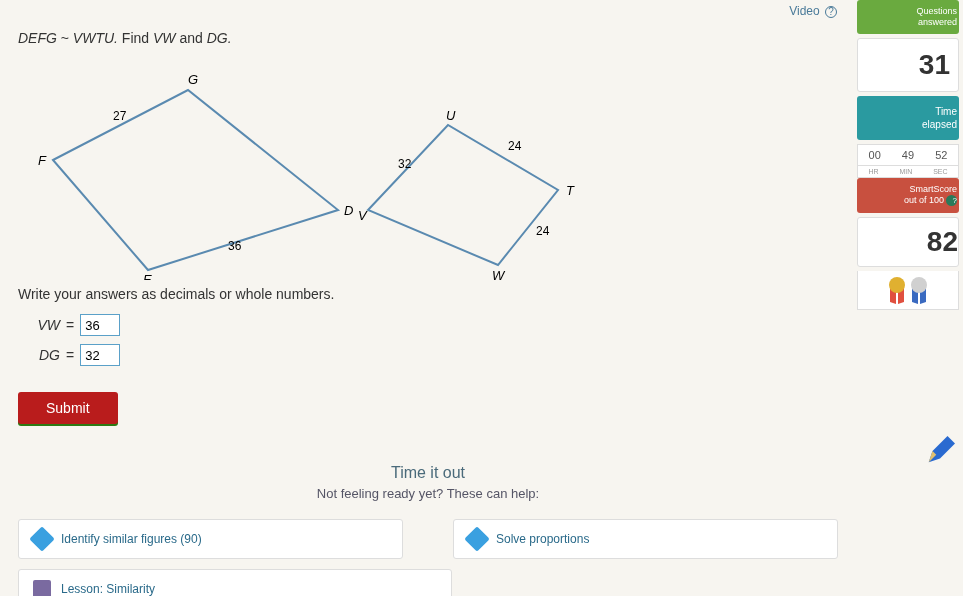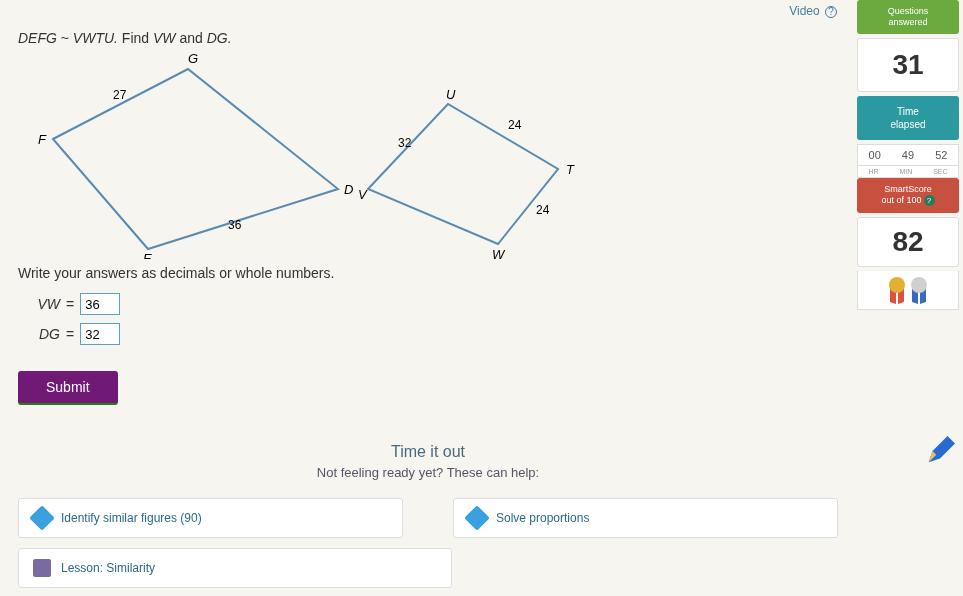--- a/index.html
+++ b/index.html
@@ -9,53 +9,53 @@
     width: 963px;
     height: 596px;
     overflow: hidden;
     position: relative;
     color: #333;
   }
   .top-links { position: absolute; top: 4px; right: 126px; font-size: 12px; color: #4a7a99; }
   .top-links span { cursor: pointer; }
   .top-links .q { font-size: 10px; border: 1px solid #4a7a99; border-radius: 50%; width:12px; height:12px; display:inline-flex; align-items:center; justify-content:center; margin-left:2px;}
   .main { position: absolute; left: 18px; top: 30px; width: 820px; }
-  .problem-text { font-size: 14px; color: #333; font-style: italic; margin-bottom: 3px; }
+  .problem-text { font-size: 14px; color: #333; font-style: italic; margin-bottom: 24px; }
   .problem-text .upright { font-style: normal; }
   .diagram { position: relative; height: 210px; width: 600px; }
   .diagram svg { position: absolute; top: 0; left: 0; }
   .instr { font-size: 14px; margin-top: 6px; color:#333; }
   .answers { margin-top: 12px; font-size: 14px; }
   .ans-row { margin-bottom: 8px; display:flex; align-items:center; }
   .ans-row .lab { font-style: italic; width: 42px; text-align:right; }
   .ans-row .eq { margin: 0 6px; }
   .ans-row input {
     width: 40px; height: 22px; border: 1px solid #5aa0c8;
     font-size: 13px; text-align: left; padding-left:4px; background:#fff;
   }
   .submit-btn {
-    margin-top: 18px; background: #701a75; color: #fff; border: none;
+    margin-top: 18px; background: #b91c1c; color: #fff; border: none;
     padding: 8px 28px; font-size: 14px; border-radius: 3px; cursor: pointer;
     box-shadow: 0 2px 0 #2d7a14;
   }
   .workout { text-align: center; margin-top: 40px; }
   .workout h3 { font-size: 16px; color: #4a6a7a; font-weight: normal; margin-bottom: 4px; }
   .workout p { font-size: 13px; color: #556; }
   .help-cards { display: flex; gap: 50px; margin-top: 18px; }
   .help-card {
     background: #fff; border: 1px solid #ddd; border-radius: 3px;
     padding: 10px 14px; font-size: 12px; color: #2a6a8a;
     display: flex; align-items: center; gap: 10px; width: 434px; cursor: pointer;
   }
   .gem { width: 18px; height: 18px; background: #3aa0e0; transform: rotate(45deg); border-radius: 2px; flex-shrink:0; }
   .gem.purple { background: #7a6aa0; transform:none; border-radius:2px; }
   .side-panel { position: absolute; right: 4px; top: 0; width: 102px; font-size: 11px; }
-  .panel-box { margin-bottom: 4px; text-align: center; border-radius: 3px; padding: 4px 2px; }
+  .panel-box { margin-bottom: 4px; text-align: right; border-radius: 3px; padding: 4px 2px; }
   .green-box { background: #6aaa3f; color: #fff; font-size: 9px; line-height:1.2; padding:6px 2px; }
-  .big-num { background: #fff; color: #333; font-size: 28px; font-weight: bold; padding: 10px 0; border:1px solid #ddd; }
+  .big-num { background: #fff; color: #333; font-size: 28px; font-weight: bold; padding: 10px 8px; border:1px solid #ddd; }
   .teal-box { background: #2a9aa0; color: #fff; font-size: 10px; line-height:1.3; padding:9px 2px; }
   .time-row { background:#fff; border:1px solid #ddd; padding:4px 0; display:flex; justify-content:space-around; font-size:11px; color:#555; }
   .time-lab { background:#fff; border:1px solid #ddd; border-top:none; padding:2px 0; display:flex; justify-content:space-around; font-size:7px; color:#999; }
   .red-box { background: #c8503f; color: #fff; font-size: 9px; line-height:1.3; padding:6px 2px; }
   .red-box .circ { display:inline-block; background:#2a7a5a; color:#fff; border-radius:50%; width:11px; height:11px; font-size:8px; line-height:11px; margin-left:2px;}
   .score-num { background:#fff; border:1px solid #ddd; font-size:28px; font-weight:bold; padding:8px 0; color:#333;}
   .ribbons { background:#fff; border:1px solid #ddd; border-top:none; padding:6px 0; display:flex; justify-content:center; gap:6px; }
   .ribbon { width:16px; height:26px; position:relative; }
   .ribbon .circle { width:16px; height:16px; border-radius:50%; background:#e0b030; position:absolute; top:0; }
   .ribbon .tail { width:6px; height:14px; background:#e0503f; position:absolute; top:12px; left:1px; transform:skewY(20deg);}

